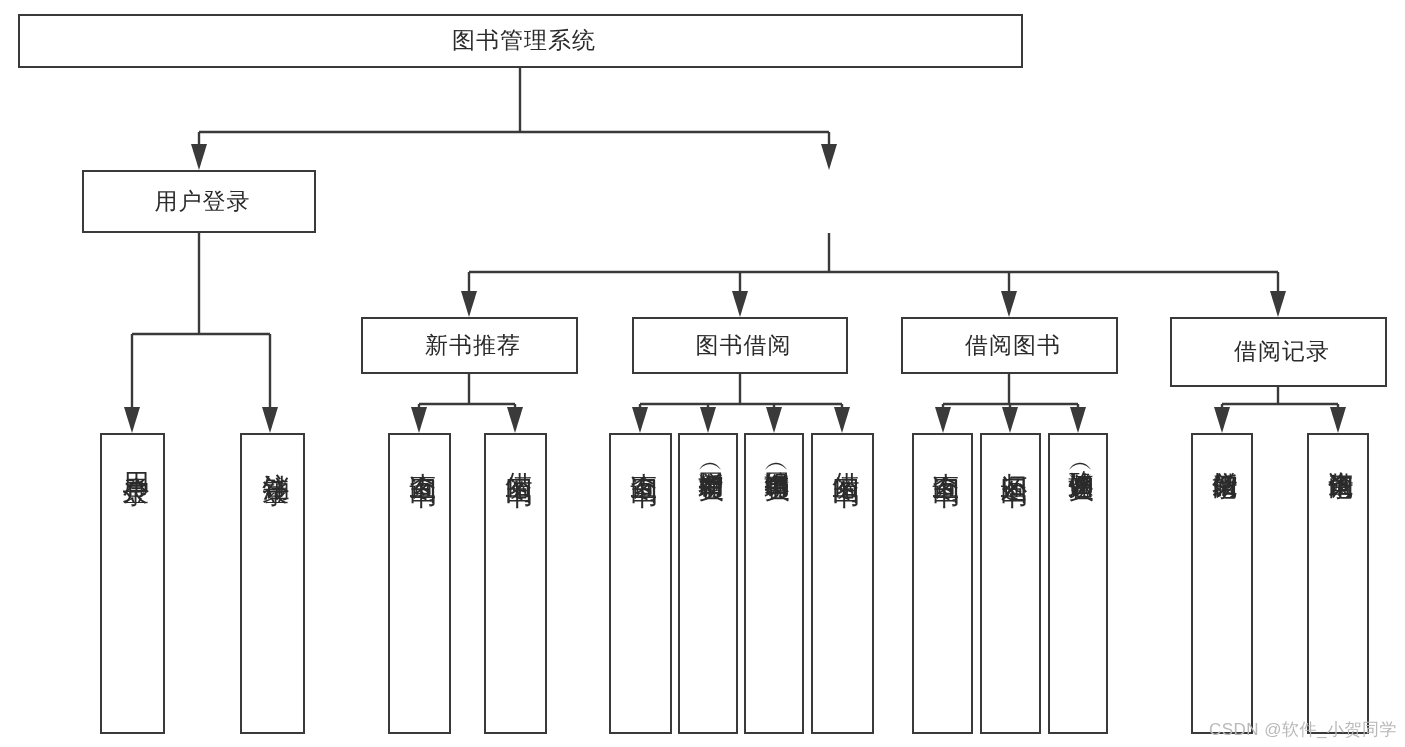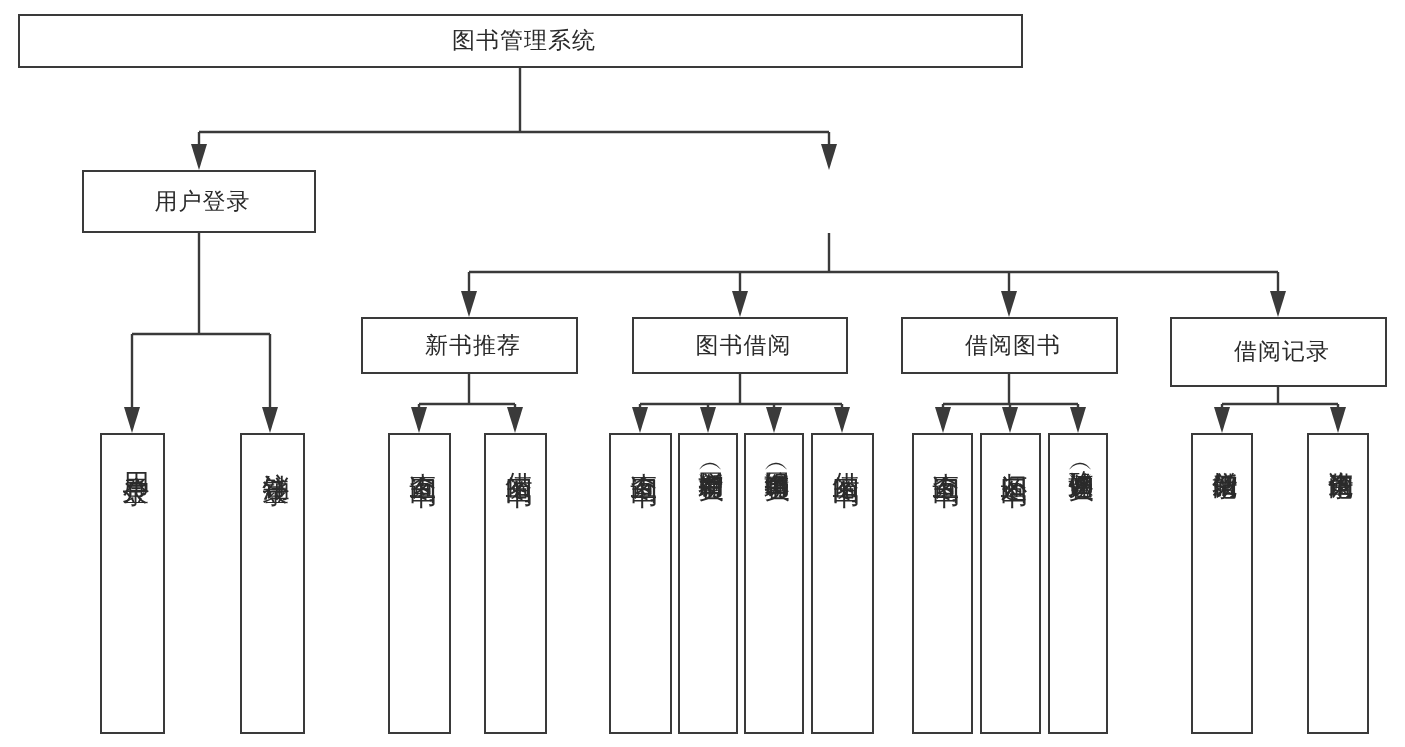--- a/index.html
+++ b/index.html
@@ -198,13 +198,14 @@
     <span class="vlabel">确认归还（管理员）</span>
   </div>
 
   <div class="node node-v compact" style="left:1191px;top:433px;width:62px;height:301px;">
     <span class="vlabel">新增借阅记录</span>
   </div>
   <div class="node node-v compact" style="left:1307px;top:433px;width:62px;height:301px;">
     <span class="vlabel">查询借阅记录</span>
   </div>
 
+  <div class="watermark">CSDN @软件_小贺同学</div>
 </div>
 
 </body></html>

